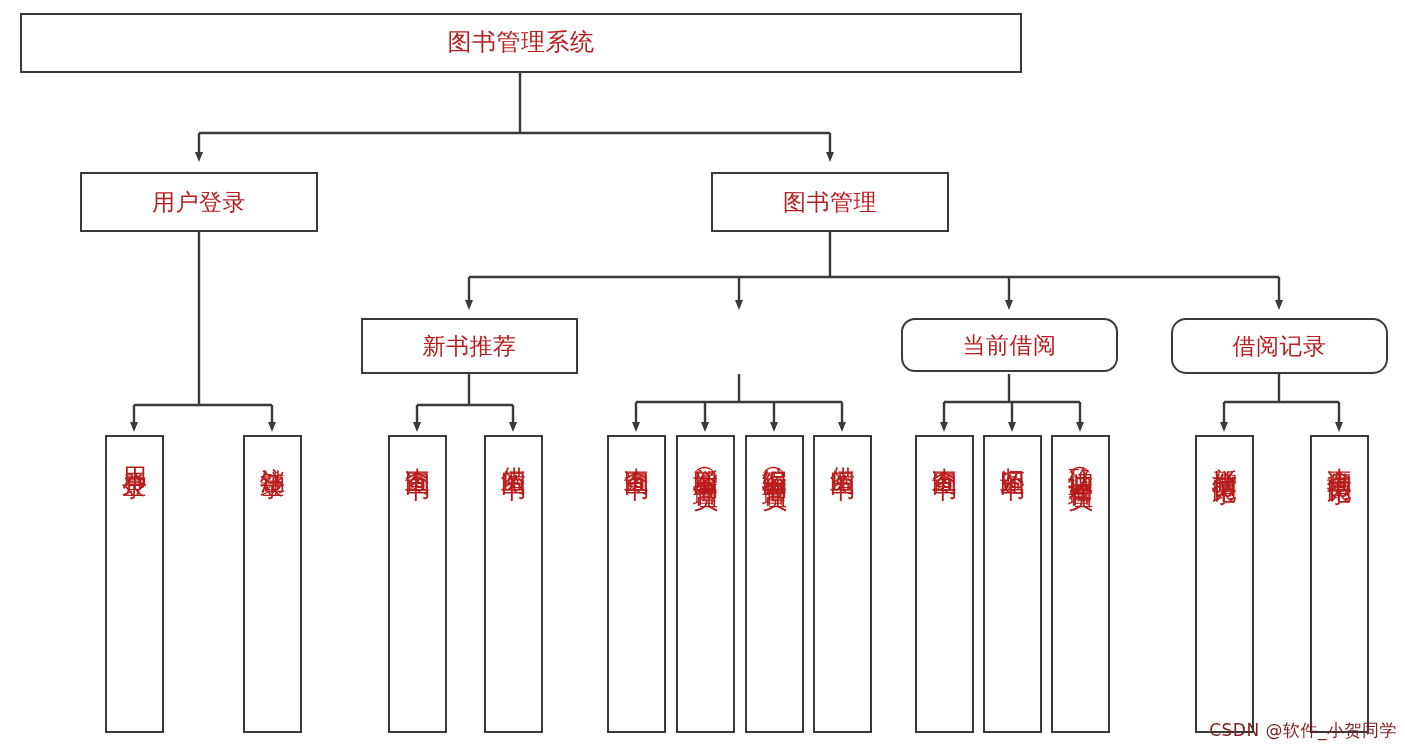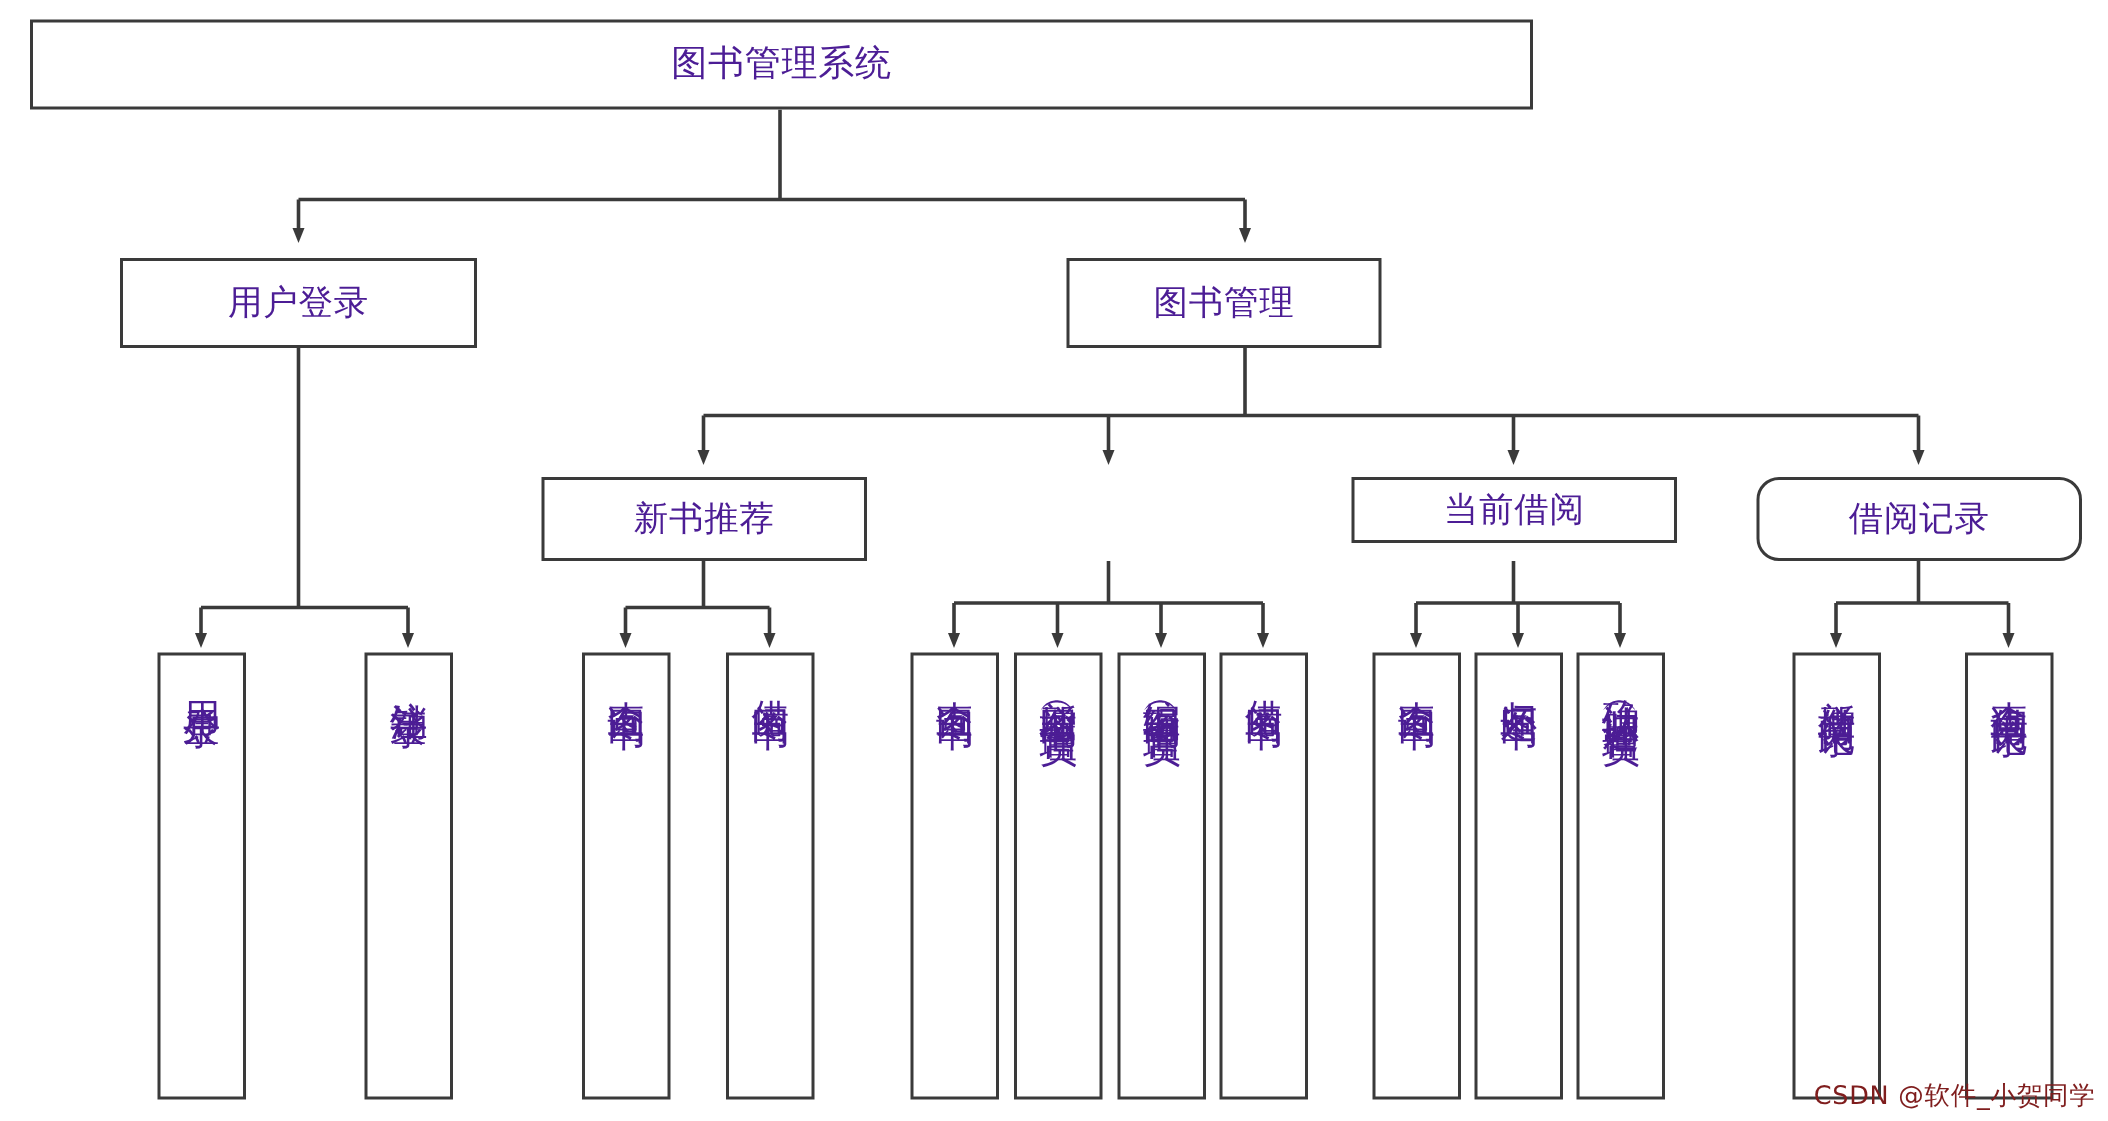--- a/index.html
+++ b/index.html
@@ -30,21 +30,21 @@
     position: absolute;
     box-sizing: border-box;
     background: #ffffff;
     border: 2px solid #3a3a3a;
     display: flex;
     align-items: center;
     justify-content: center;
     z-index: 2;
   }
   .node .label {
-    color: #4c1d95;
+    color: #b91c1c;
     text-align: center;
     line-height: 1.08;
     letter-spacing: 0.5px;
   }
   
   .node.horiz .label {
     font-size: 23px;
     white-space: nowrap;
   }
   .node.root .label {
@@ -130,30 +130,30 @@
   </svg>
 
   <div class="node horiz root" style="left:20px; top:13px; width:1002px; height:60px;">
     <span class="label">图书管理系统</span>
   </div>
 
   <div class="node horiz" style="left:80px; top:172px; width:238px; height:60px;">
     <span class="label">用户登录</span>
   </div>
 
-  <div class="node horiz" style="left:711px; top:172px; width:210px; height:60px;">
+  <div class="node horiz" style="left:711px; top:172px; width:238px; height:60px;">
     <span class="label">图书管理</span>
   </div>
 
   <div class="node horiz" style="left:361px; top:318px; width:217px; height:56px;">
     <span class="label">新书推荐</span>
   </div>
 
 
-  <div class="node horiz" style="left:901px; top:318px; width:217px; height:44px;">
+  <div class="node horiz" style="left:901px; top:318px; width:217px; height:54px;border-radius:14px;">
     <span class="label">当前借阅</span>
   </div>
 
   <div class="node horiz" style="left:1171px; top:318px; width:217px; height:56px;border-radius:15px;">
     <span class="label">借阅记录</span>
   </div>
 
   <div class="node vert" style="left:105px; top:435px; width:59px; height:298px;">
     <span class="label">用户登录</span>
   </div>

